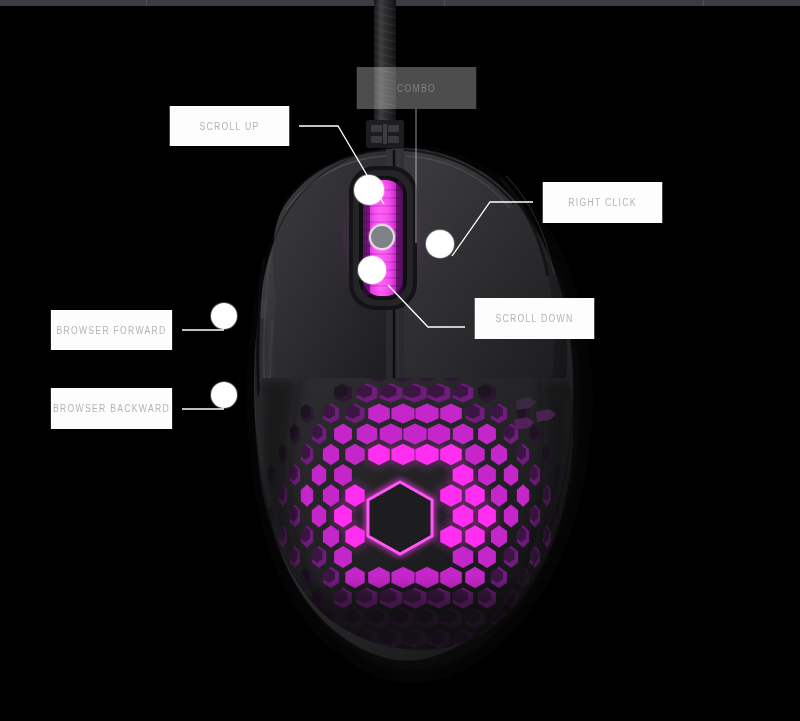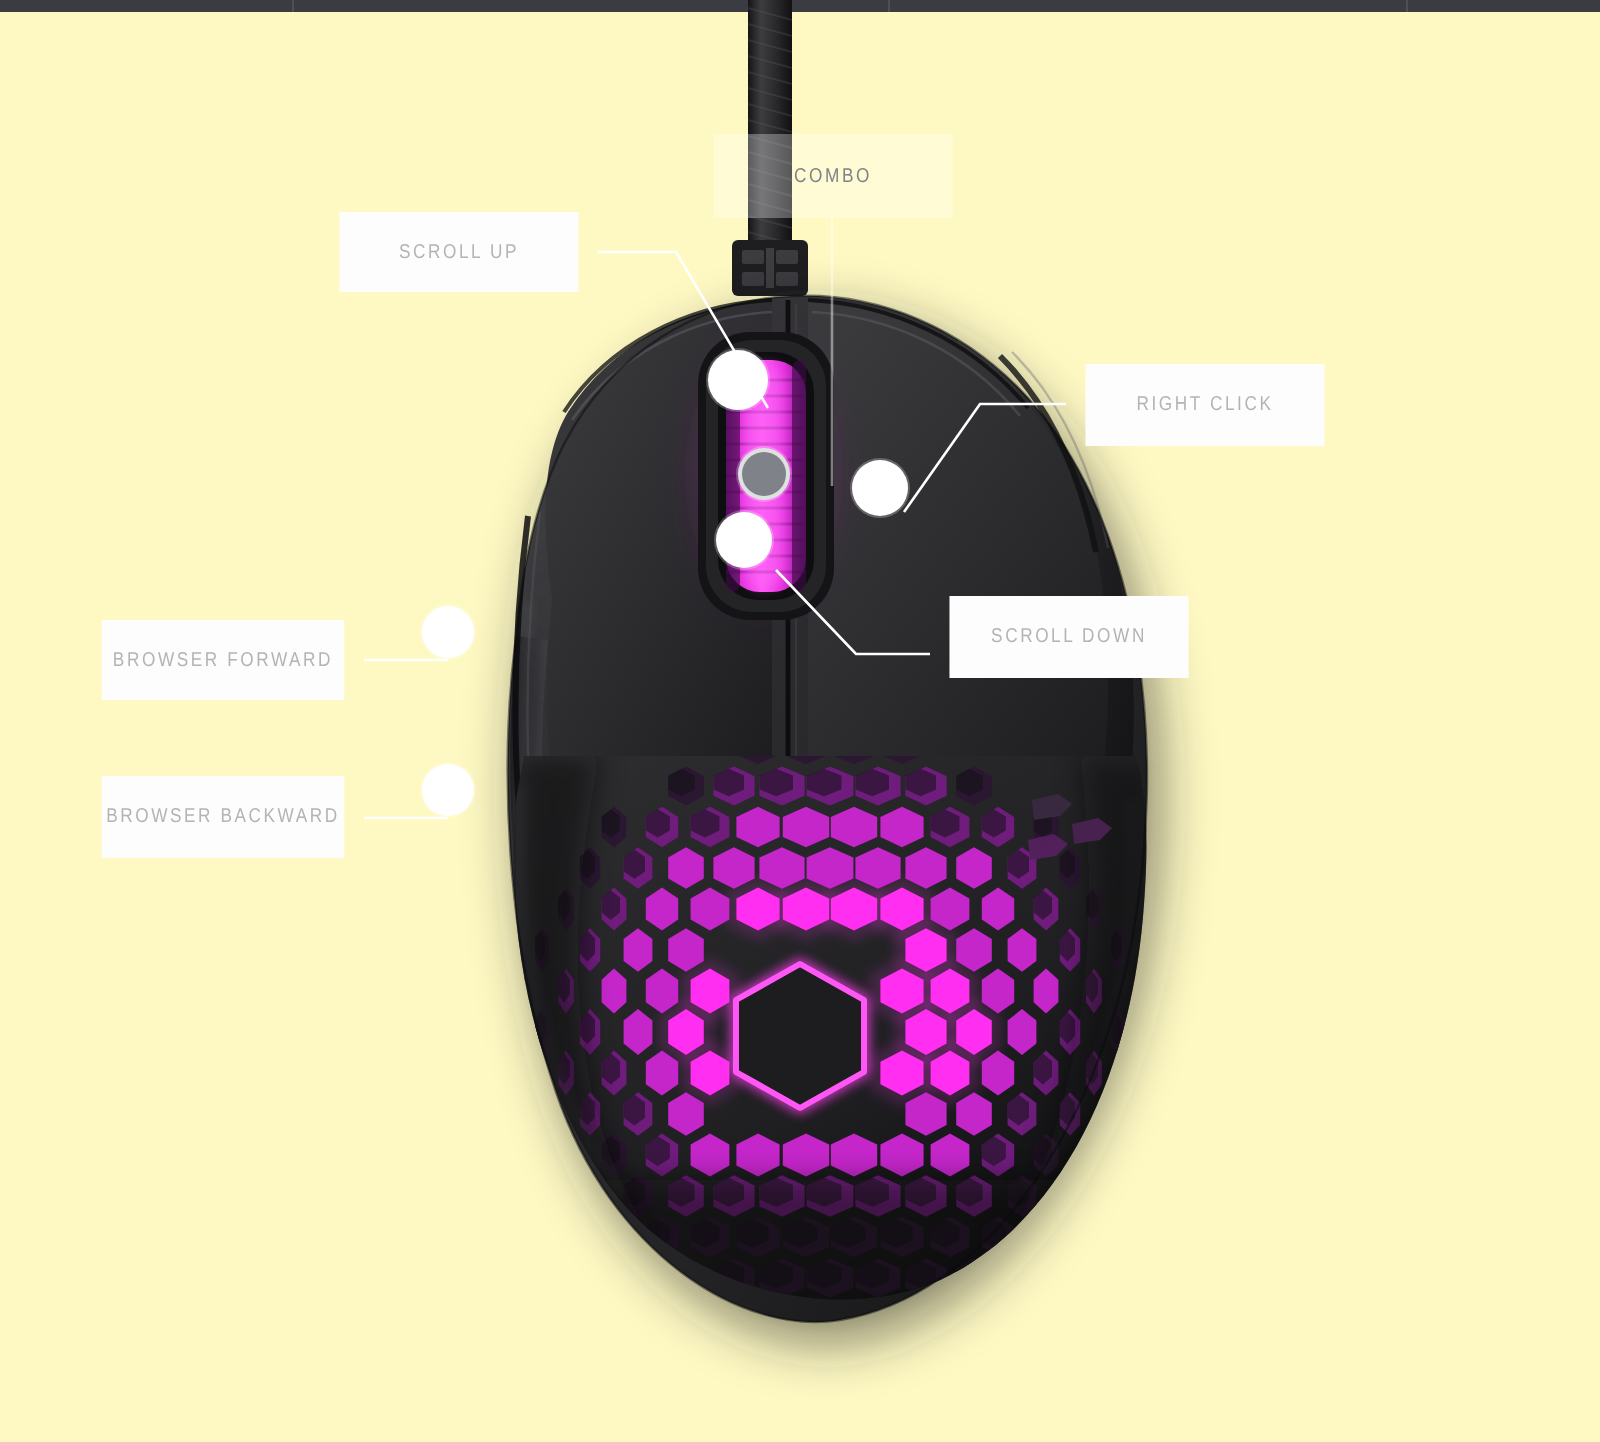--- a/index.html
+++ b/index.html
@@ -7,21 +7,21 @@
   html, body {
     margin: 0; padding: 0;
     width: 800px; height: 721px;
     overflow: hidden;
     background: #53565c;
     font-family: "Liberation Sans", "DejaVu Sans", sans-serif;
   }
   #stage {
     position: relative;
     width: 800px; height: 721px;
-    background: #fef9c3;
+    background: #000000;
     overflow: hidden;
     padding-left: 16px;
   }
 
   
   .topbar {
     position: absolute; left: 0; top: 0;
     width: 800px; height: 6px;
     background: #3a3c41;
   }

